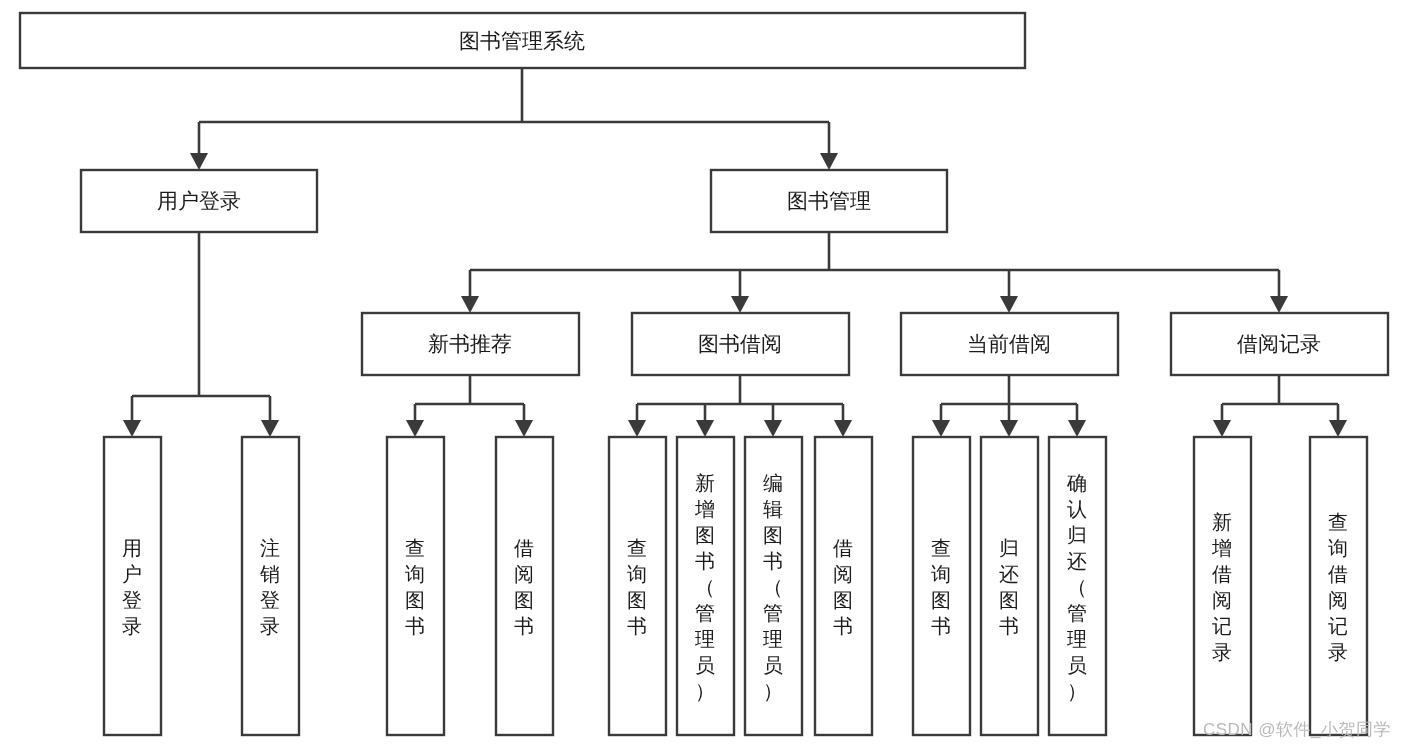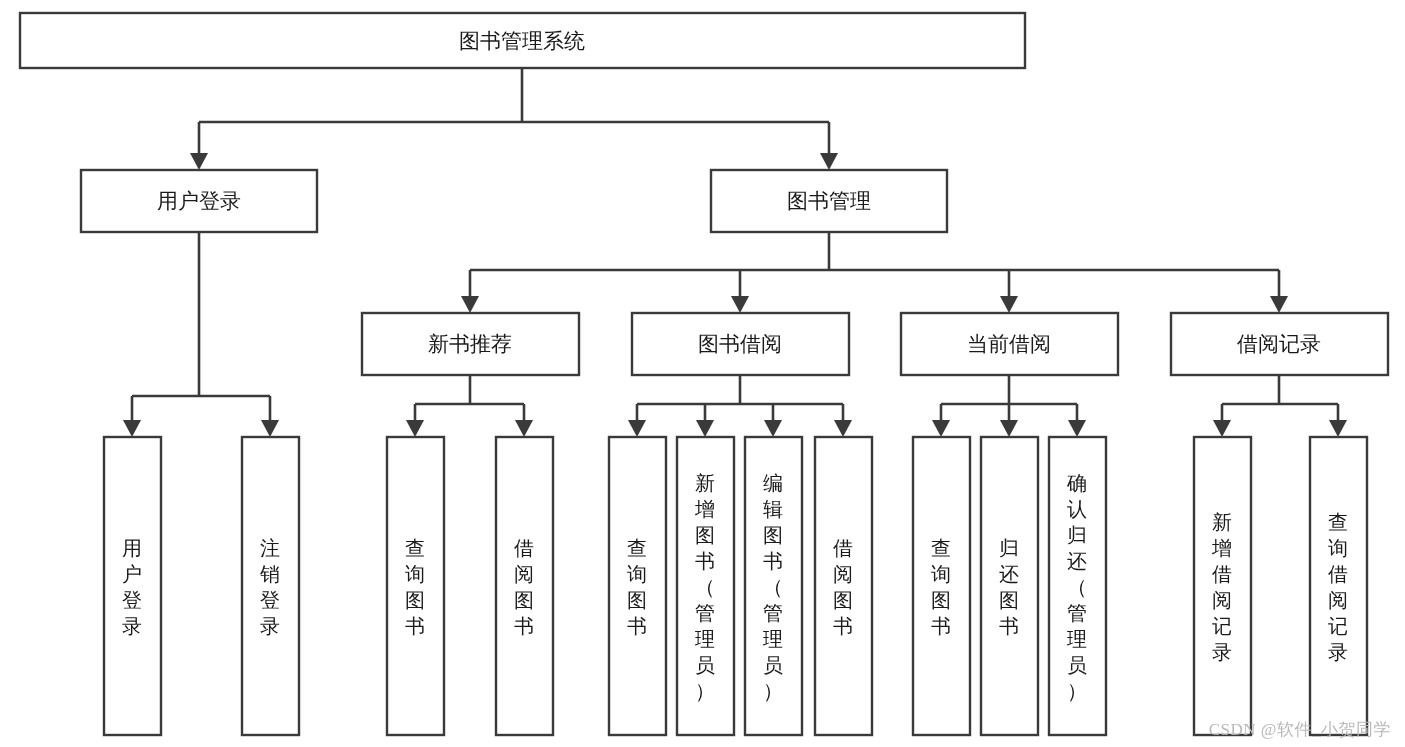--- a/index.html
+++ b/index.html
@@ -52,21 +52,21 @@
   .node-label-v {
     font-family: "DejaVu Sans", "Liberation Sans", sans-serif;
     font-size: 20px;
     fill: #1a1a1a;
     text-anchor: middle;
   }
   .watermark {
     position: absolute;
     right: 14px;
     bottom: 6px;
-    font-family: Liberation Serif, serif;
+    font-family: Liberation Sans, sans-serif;
     font-size: 17px;
     color: #b9b9b9;
     letter-spacing: 0.5px;
     white-space: nowrap;
     user-select: none;
     text-align: right;
   }
 </style>
 </head>
 <body>

